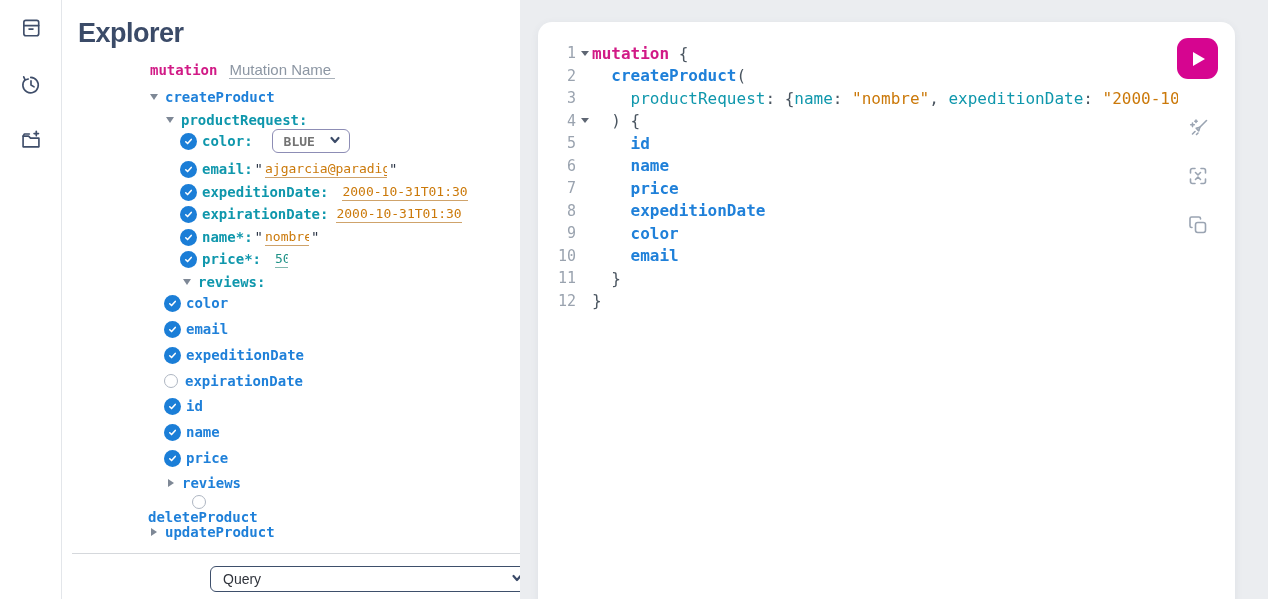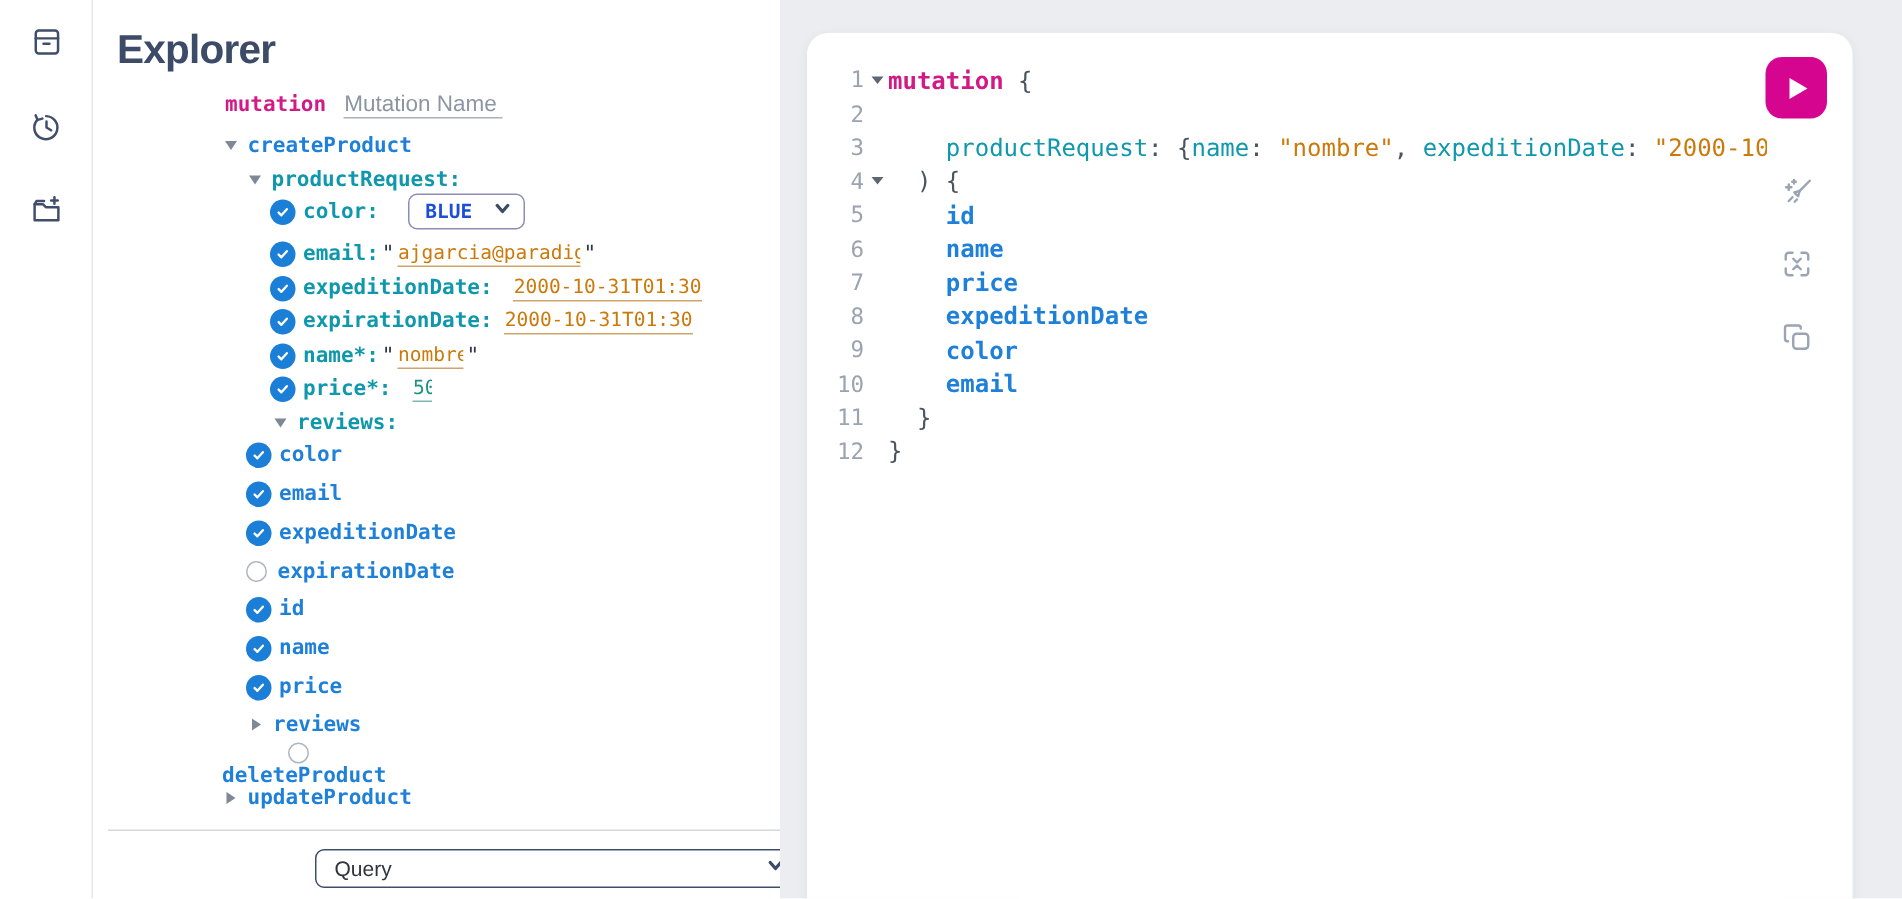--- a/index.html
+++ b/index.html
@@ -49,21 +49,21 @@
   .val-input { border:none; border-bottom:1px solid #cfa36b; outline:none;
                background:transparent; color:#cb790a;
                font-family:"DejaVu Sans Mono","Liberation Mono",monospace;
                font-size:13px; padding:0 0 1px 0; }
   .val-num { border-bottom:1px solid #7fb8ae; color:#1f9287; }
   .quote { color:#2d3748; font-size:14px; margin:0 2px; }
 
   .enum-select { height:24px; border:1.4px solid #8d8db5; border-radius:6px;
                  display:inline-flex; align-items:center; padding:0 8px 0 11px;
                  cursor:pointer; background:#fff; }
-  .enum-select .enum-val { color:#1d4ed8; font-size:13px; font-weight:bold;
+  .enum-select .enum-val { color:#737373; font-size:13px; font-weight:bold;
                            font-family:"DejaVu Sans Mono","Liberation Mono",monospace;
                            margin-right:14px; }
   .chev svg { width:12px; height:12px; stroke:#3b4b68; stroke-width:2.2; fill:none;
               stroke-linecap:round; stroke-linejoin:round; }
 
   .divider { position:absolute; left:10px; top:553px; width:494px; height:1px; background:#d5d8dc; }
 
   .addnew-label { position:absolute; left:84px; top:554px; font-size:14px;
                   color:#333f52; font-family:Liberation Sans, sans-serif;margin-top:44px; }
   .addnew-select { position:absolute; left:148px; top:566px; width:324px; height:26px;
@@ -315,20 +315,21 @@
 
         <div class="code-line">
           <span class="gutter">1</span>
           <span class="fold-slot"><span class="fold-down"></span></span>
           <span class="code"><span class="tok-kw">mutation</span><span class="tok-p"> {</span></span>
         </div>
 
         <div class="code-line">
           <span class="gutter">2</span>
           <span class="fold-slot"></span>
+          <span class="code"><span class="tok-p">  </span><span class="tok-def">createProduct</span><span class="tok-p">(</span></span>
         </div>
 
         <div class="code-line">
           <span class="gutter">3</span>
           <span class="fold-slot"></span>
           <span class="code"><span class="tok-p">    </span><span class="tok-attr">productRequest</span><span class="tok-p">: {</span><span class="tok-attr">name</span><span class="tok-p">: </span><span class="tok-str">"nombre"</span><span class="tok-p">, </span><span class="tok-attr">expeditionDate</span><span class="tok-p">: </span><span class="tok-str">"2000-10-31T</span></span>
         </div>
 
         <div class="code-line">
           <span class="gutter">4</span>

